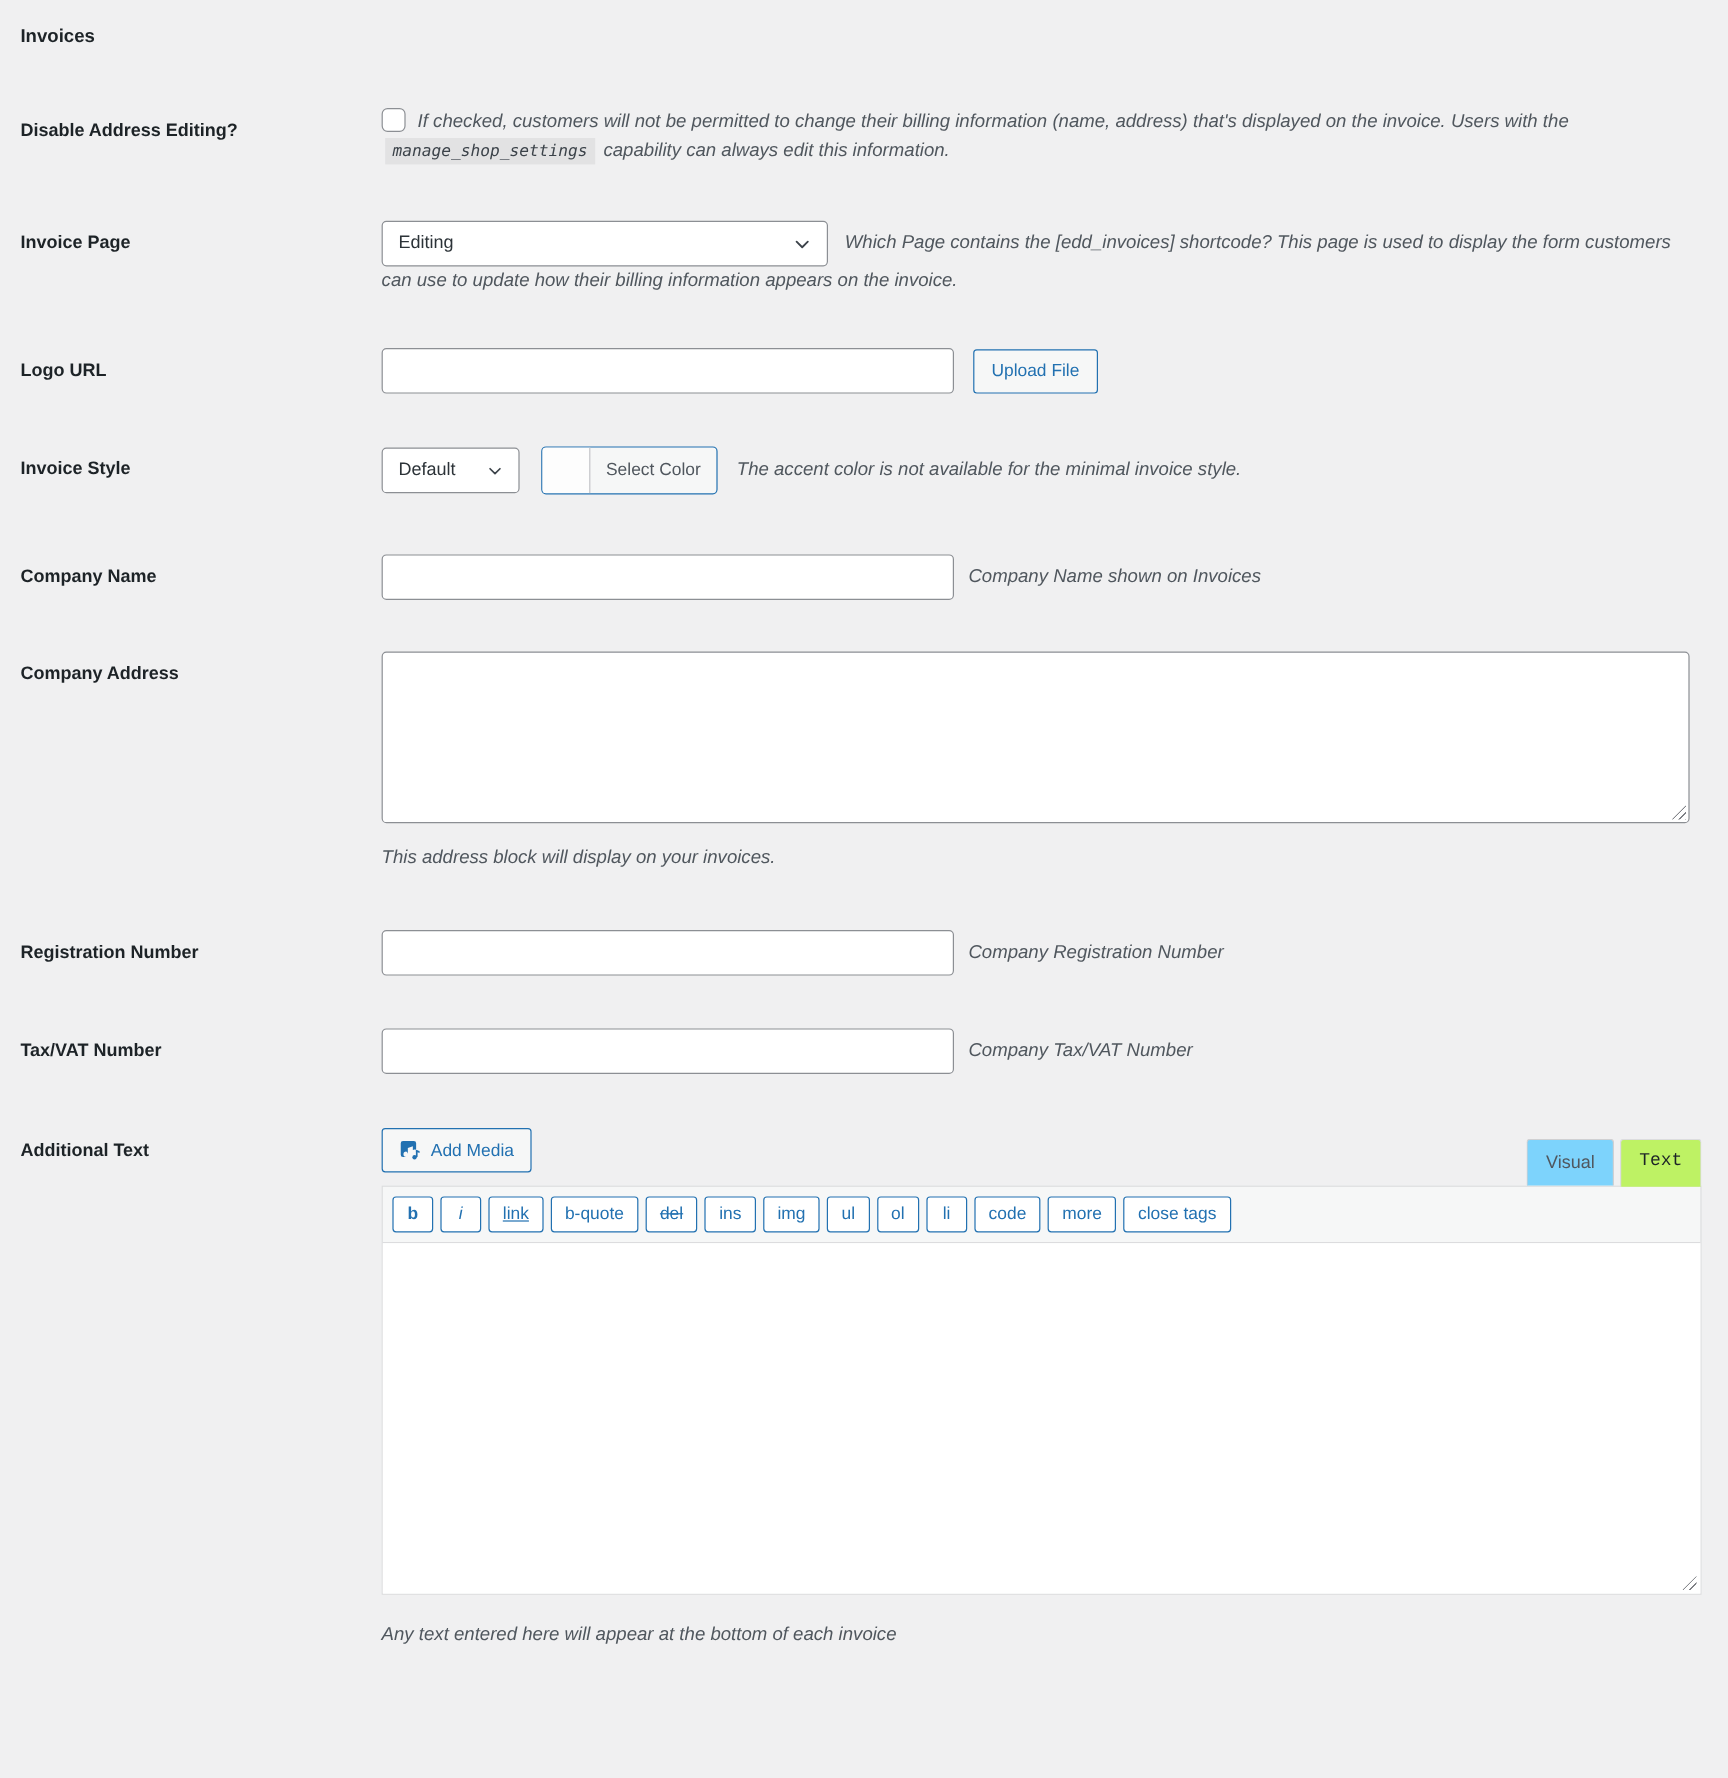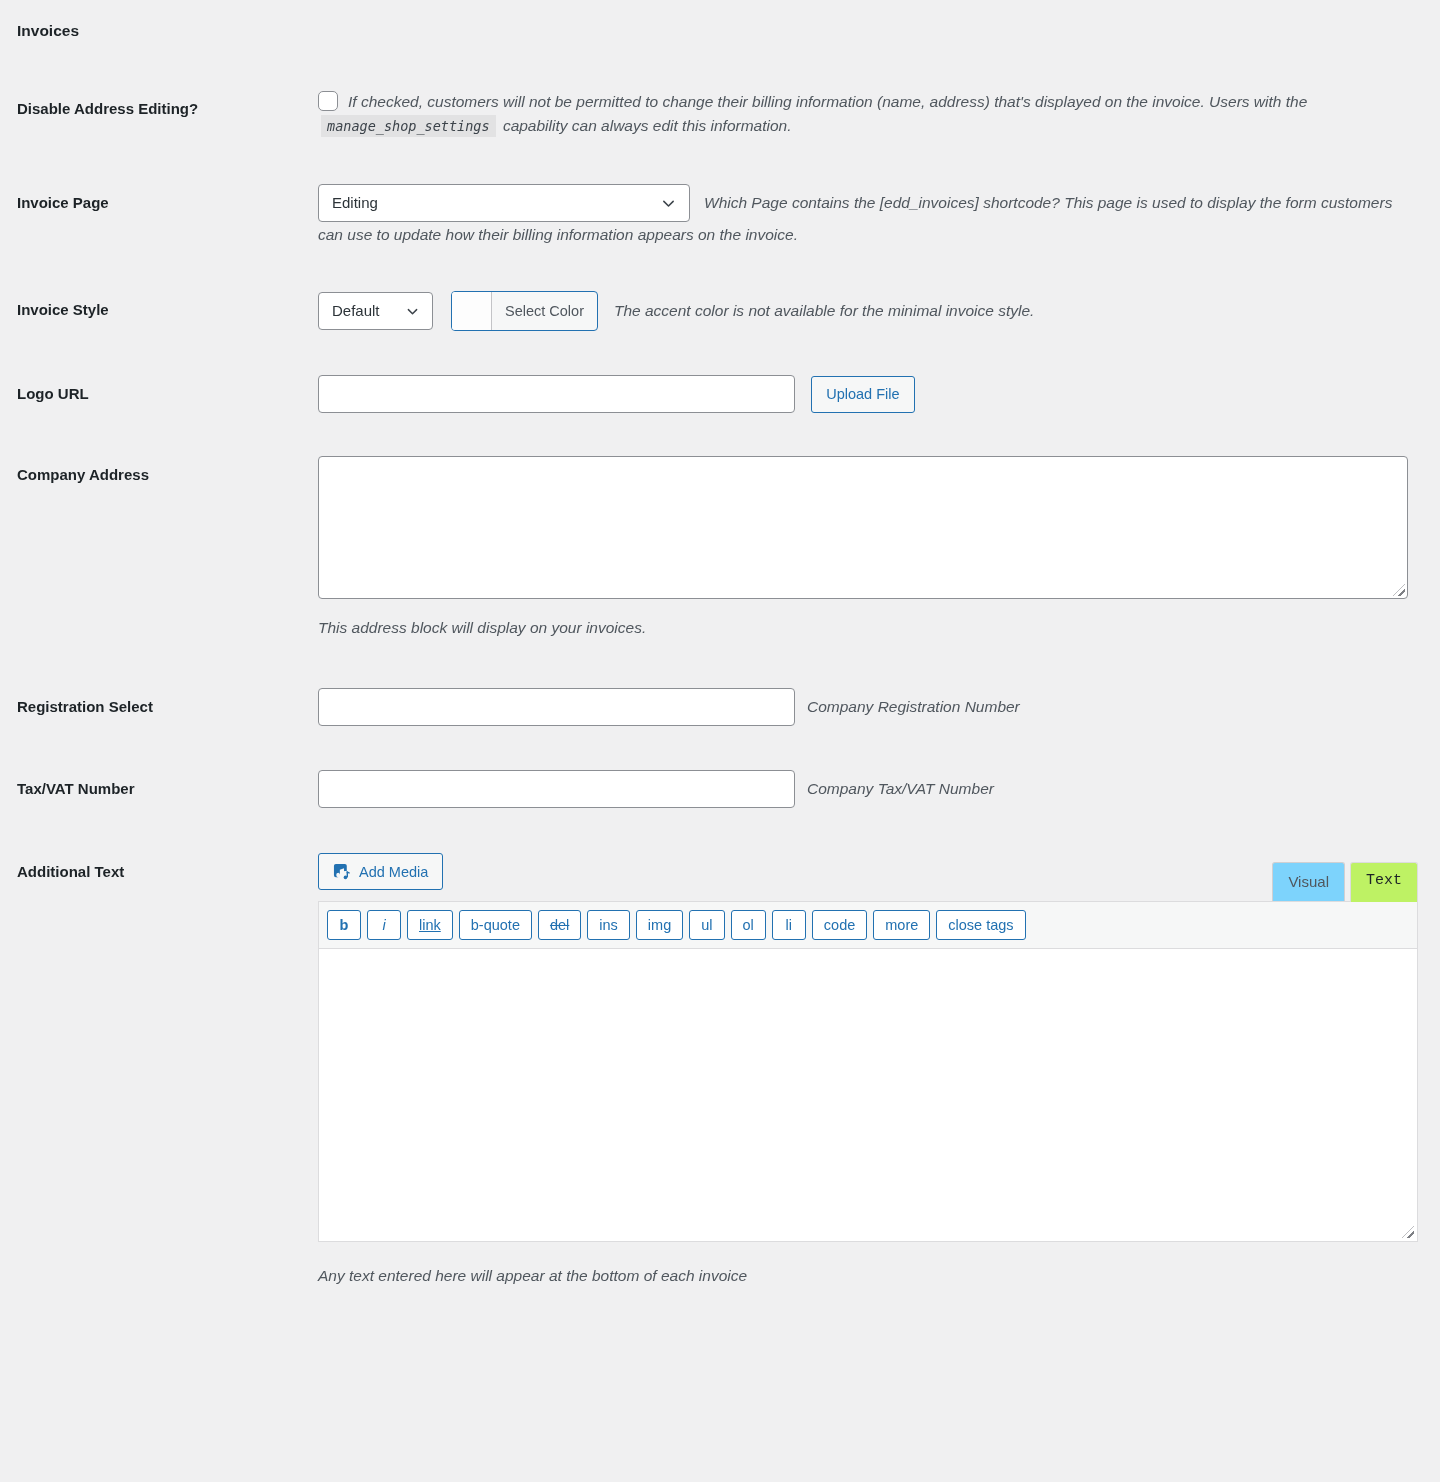--- a/index.html
+++ b/index.html
@@ -179,59 +179,65 @@
         <span>Editing</span>
         <span class="chev">
           <svg class="icon-svg" width="17" height="17" viewBox="0 0 20 20">
               <path d="M4.5 7.5 L10 13 L15.5 7.5" fill="none" stroke="#3c434a" stroke-width="1.8" stroke-linecap="round" stroke-linejoin="round"></path>
             </svg>
         </span>
       </span><span class="desc inline-desc">Which Page contains the [edd_invoices] shortcode? This page is used to display the form customers can use to update how their billing information appears on the invoice.</span>
     </div>
   </div>
 
+  <div class="form-row row-3">
+    <div class="label">Logo URL</div>
+    <div class="field">
+      <input type="text" class="text-input" value="" style="">
+      <button class="button-secondary after-input">Upload File</button>
+    </div>
+  </div>
+
   <div class="form-row row-4">
     <div class="label">Invoice Style</div>
     <div class="field">
       <span class="select select-small">
         <span>Default</span>
         <span class="chev">
           <svg class="icon-svg" width="15" height="15" viewBox="0 0 20 20">
               <path d="M4.5 7.5 L10 13 L15.5 7.5" fill="none" stroke="#3c434a" stroke-width="1.9" stroke-linecap="round" stroke-linejoin="round"></path>
             </svg>
         </span>
       </span><span class="color-button">
           <span class="color-swatch"></span>
           <span class="color-button-label">Select Color</span>
         </span><span class="desc inline-desc">The accent color is not available for the minimal invoice style.</span>
     </div>
   </div>
 
-  <div class="form-row row-3">
-    <div class="label">Logo URL</div>
-    <div class="field">
-      <input type="text" class="text-input" value="" style="">
-      <button class="button-secondary after-input">Upload File</button>
-    </div>
-  </div>
-
+  <div class="form-row row-5">
+    <div class="label">Company Name</div>
+    <div class="field">
+      <input type="text" class="text-input" value="" style=""><span class="desc inline-desc after-input">Company Name shown on Invoices</span>
+    </div>
+  </div>
 
   <div class="form-row row-6">
     <div class="label">Company Address</div>
     <div class="field">
       <div class="ta-wrap" style="width:1090px;">
         <textarea class="big-textarea" style=""></textarea>
         <span class="grip"></span>
       </div>
       <div class="desc address-desc">This address block will display on your invoices.</div>
     </div>
   </div>
 
   <div class="form-row row-7">
-    <div class="label">Registration Select</div>
+    <div class="label">Registration Number</div>
     <div class="field">
       <input type="text" class="text-input" value="" style=""><span class="desc inline-desc after-input">Company Registration Number</span>
     </div>
   </div>
 
   <div class="form-row row-8">
     <div class="label">Tax/VAT Number</div>
     <div class="field">
       <input type="text" class="text-input" value="" style=""><span class="desc inline-desc after-input">Company Tax/VAT Number</span>
     </div>

